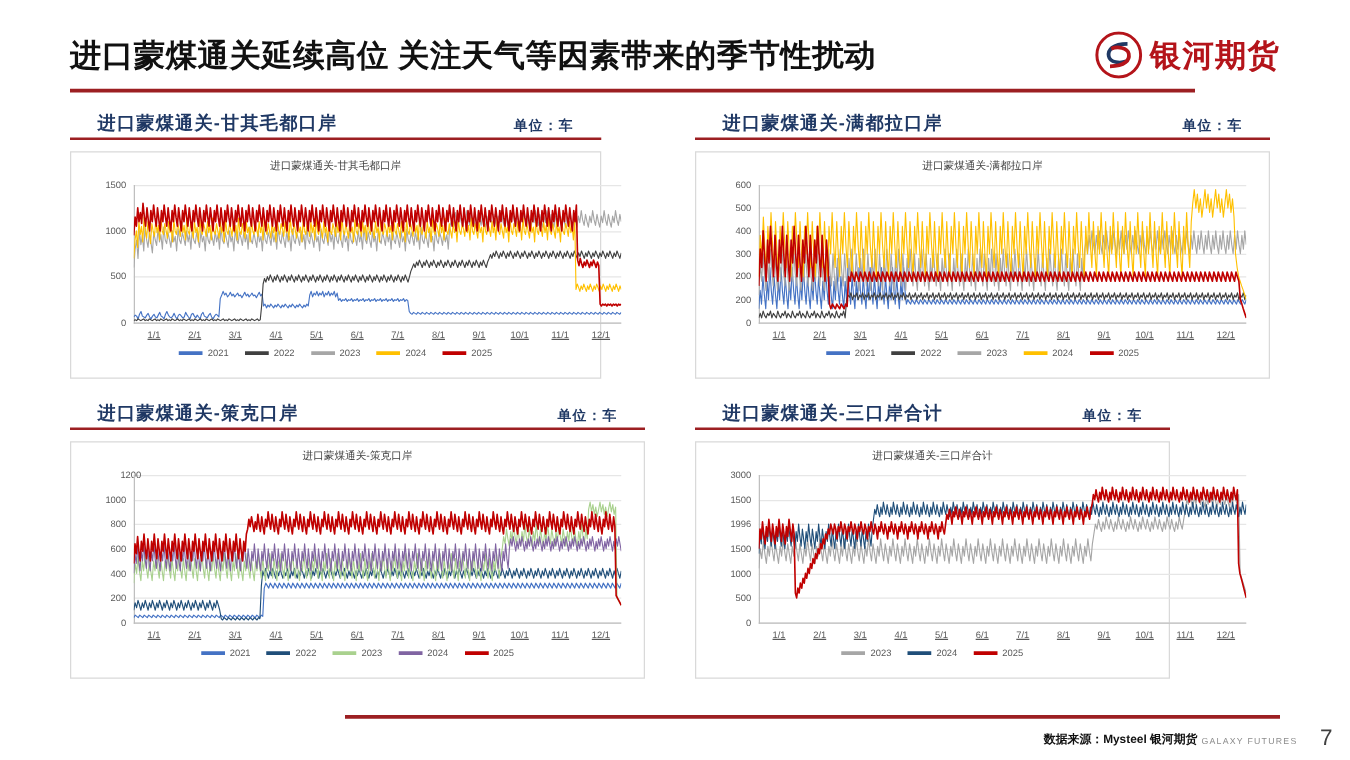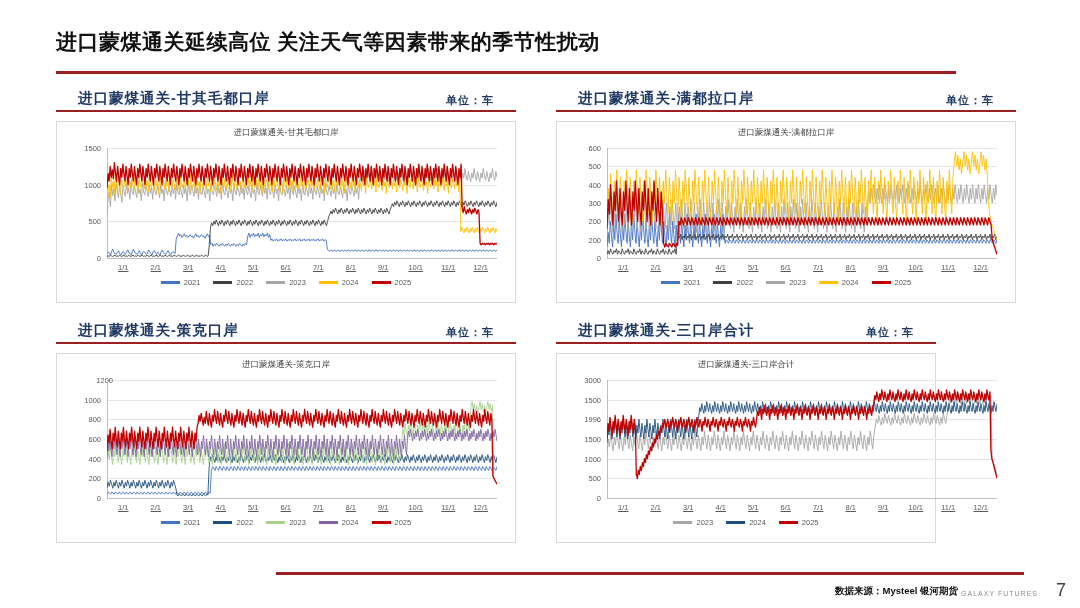--- a/index.html
+++ b/index.html
@@ -10,21 +10,21 @@
     font-family:"Liberation Sans", sans-serif;
     position:relative;
     overflow:hidden;
   }
   
   .hdr {
     position:absolute; left:56px; top:22px; width:968px; height:52px;
   }
   .hdr-title {
     position:absolute; left:0; top:6px;
-    font-size:21px; font-weight:bold; color:#111111;
+    font-size:25px; font-weight:bold; color:#111111;
     letter-spacing:0.5px;
     white-space:nowrap;
   }
   .hdr-rule {
     position:absolute; left:0; top:49px; width:900px; height:3px;
     background:#9c1f22;
   }
   .logo {
     position:absolute; right:0; top:0px; height:44px;
     display:flex; align-items:center; gap:6px;
@@ -97,24 +97,34 @@
     font-size:18px; color:#404040; font-weight:normal;
   }
   svg { display:block; }
 </style>
 </head>
 <body>
 
 <div class="hdr">
   <div class="hdr-title">进口蒙煤通关延续高位 关注天气等因素带来的季节性扰动</div>
   <div class="hdr-rule"></div>
+  <div class="logo">
+    <span class="logo-mark">
+      <svg width="38" height="38" viewBox="0 0 38 38">
+        <circle cx="19" cy="19" r="17.5" fill="none" stroke="#b4141a" stroke-width="2.4"></circle>
+        <path d="M26 10 C14 10, 10 15, 11 20 C12 25, 20 26, 25 24" fill="none" stroke="#1f3864" stroke-width="3"></path>
+        <path d="M12 28 C24 28, 28 23, 27 18 C26 13, 18 12, 13 14" fill="none" stroke="#b4141a" stroke-width="3"></path>
+      </svg>
+    </span>
+    <span class="logo-txt">银河期货</span>
+  </div>
 </div>
 
 <div id="panels">
-    <div class="panel" style="left: 56px; top: 86px; width: 460px;">
+    <div class="panel" style="left: 56px; top: 86px; width: 425px;">
       <div class="ptitlebar">
         <div class="ptitle">进口蒙煤通关-甘其毛都口岸</div>
         <div class="punit">单位：车</div>
       </div>
       <div class="chartbox" style="height: 182px;">
         <div class="chart-inner-title">进口蒙煤通关-甘其毛都口岸</div>
         <div class="plot" style="left: 50px; top: 26px; width: 390px; height: 110px;">
           <div class="gridline" style="top: 110px; width: 390px;"></div>
           <div class="ylab" style="top: 110px; right: 396px;">0</div>
           <div class="gridline" style="top: 73.3333px; width: 390px;"></div>

